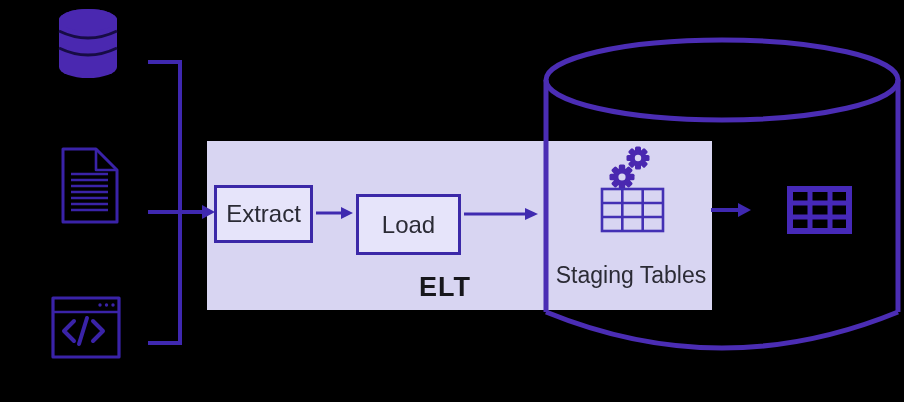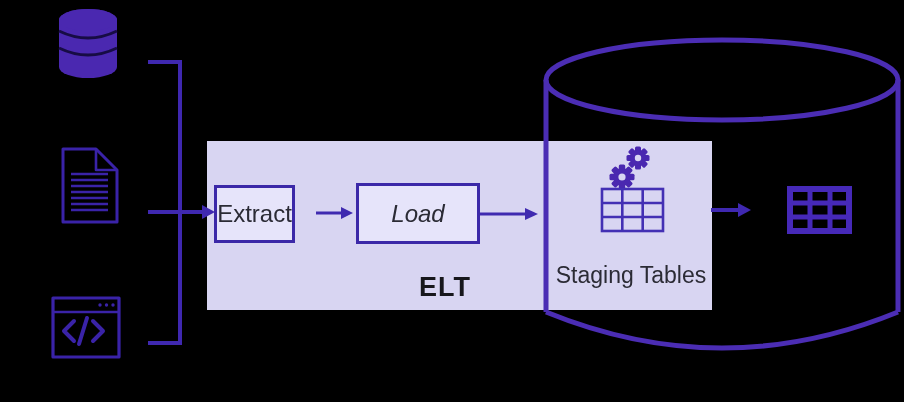--- a/index.html
+++ b/index.html
@@ -10,22 +10,22 @@
   .layer{position:absolute;left:0;top:0;width:904px;height:402px;z-index:2;}
   .elt-box{
     position:absolute;left:207px;top:141px;width:505px;height:169px;
     background:#d8d5f2;z-index:1;
   }
   .step{
     position:absolute;z-index:3;background:#e6e4fa;border:3px solid #3b28a8;
     display:flex;align-items:center;justify-content:center;
     font-size:24px;color:#2b2b35;box-sizing:border-box;
   }
-  .step.extract{left:214px;top:185px;width:81px;height:58px;justify-content:center;}
-  .step.load{left:356px;top:183px;width:124px;height:61px;font-style:italic;}
+  .step.extract{left:214px;top:185px;width:99px;height:58px;justify-content:center;}
+  .step.load{left:356px;top:194px;width:105px;height:61px;}
   .elt-label{
     position:absolute;left:414px;top:272px;width:62px;z-index:3;
     text-align:center;font-size:27px;font-weight:bold;color:#17171c;
     letter-spacing:1px;
   }
   .staging-label{
     position:absolute;left:545px;top:241px;width:172px;z-index:3;
     text-align:center;font-size:23px;color:#2b2b35;margin-top:21px;
   }
 </style>

